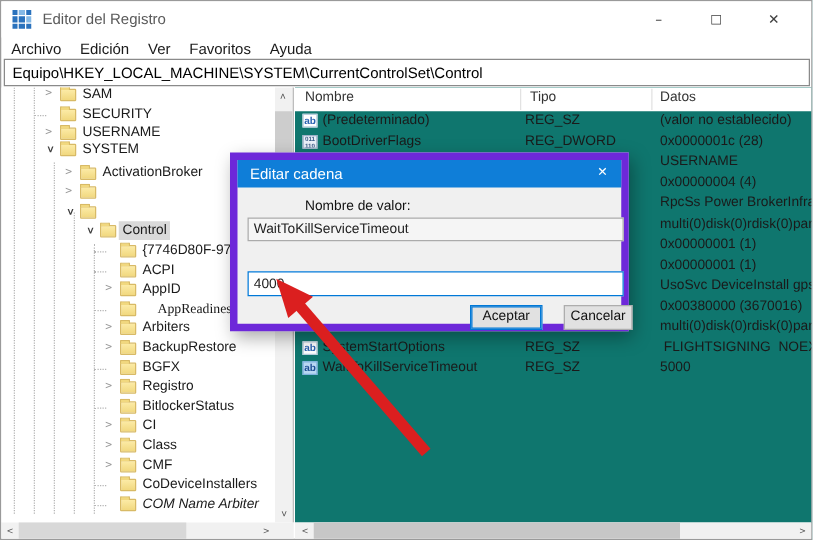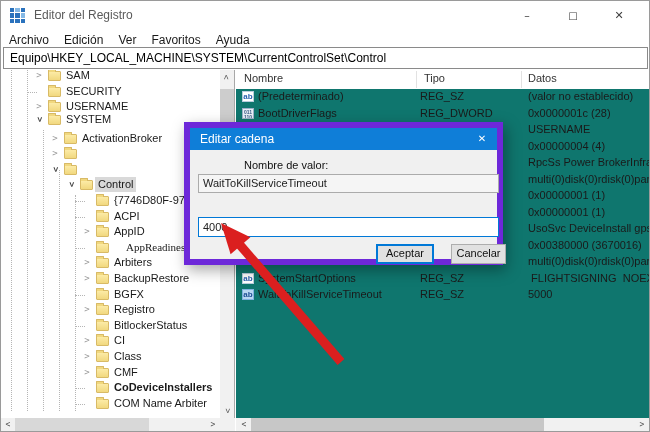--- a/index.html
+++ b/index.html
@@ -208,29 +208,29 @@
       <div class="tree-row" style="top: 279px;">
         <span class="exp" style="left: 81px;">&gt;</span>
         <span class="folder" style="left: 95px;"></span>
         <span class="tlabel" style="left: 110px; text-align: right;">Class</span>
       </div>
       <div class="tree-row" style="top: 294.6px;">
         <span class="exp" style="left: 81px;">&gt;</span>
         <span class="folder" style="left: 95px;"></span>
         <span class="tlabel" style="left: 110px;">CMF</span>
       </div>
-      <div class="tree-row" style="top: 310.2px; font-weight: bold;">
+      <div class="tree-row" style="top: 310.2px;">
         <div class="stub" style="left: 74px; top: 8px;"></div>
         <span class="folder" style="left: 95px;"></span>
         <span class="tlabel" style="left: 110px;">CoDeviceInstallers</span>
       </div>
       <div class="tree-row" style="top: 325.8px;">
         <div class="stub" style="left: 74px; top: 8px;"></div>
         <span class="folder" style="left: 95px;"></span>
-        <span class="tlabel" style="left: 110px;">COM Name Arbiter</span>
+        <span class="tlabel" style="left: 110px; font-style: italic;">COM Name Arbiter</span>
       </div>
     </div>
 
   <div class="vsb"></div>
   <div class="vthumb"></div>
   <span class="sar" style="left:219px;top:69px;transform:rotate(-90deg);">&gt;</span>
   <span class="sar" style="left:219px;top:403px;transform:rotate(90deg);">&gt;</span>
   <div class="hsb tree"></div>
   <div class="hthumb tree"></div>
   <span class="sar" style="left:0;top:417px;">&lt;</span>

